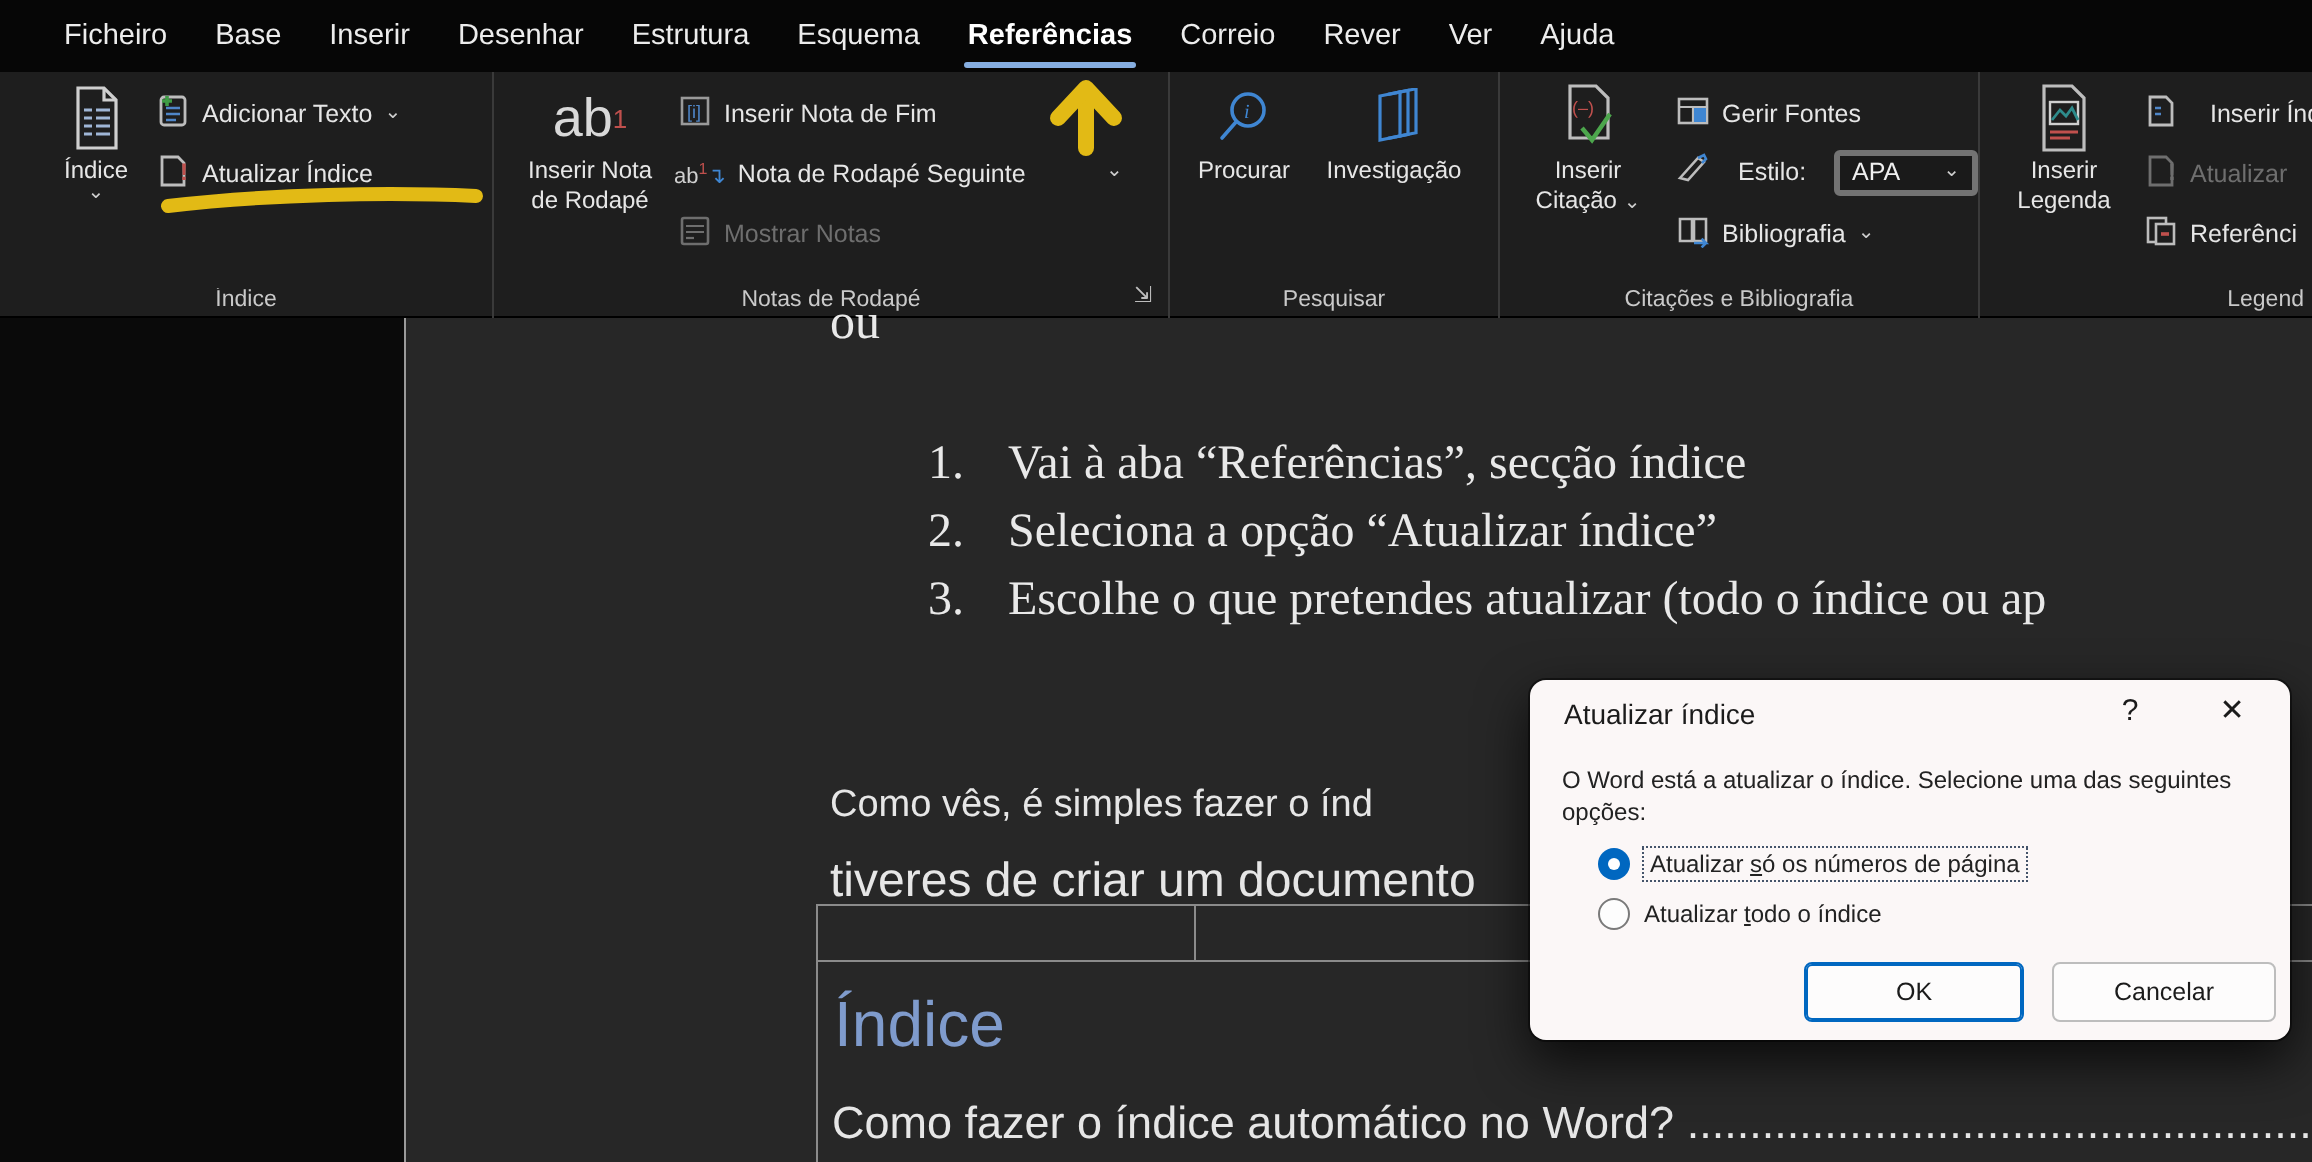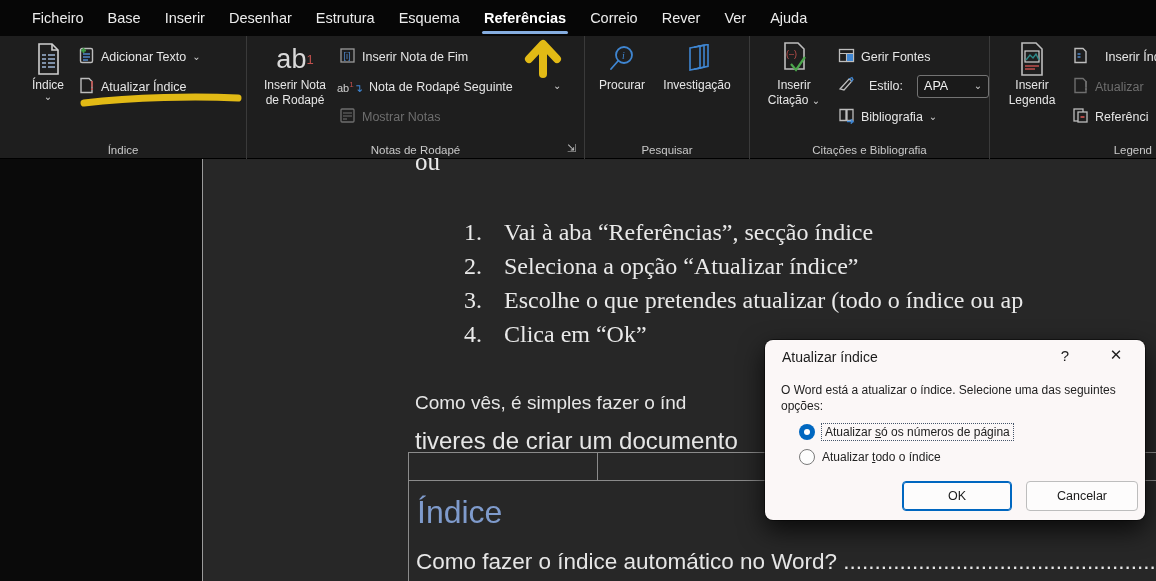--- a/index.html
+++ b/index.html
@@ -23,21 +23,21 @@
   .bigbtn .bicon { height:38px; display:flex; align-items:center; justify-content:center; }
   .smallbtn { position:absolute; height:22px; display:flex; align-items:center; gap:6px; color:#e6e6e6; font-size:12.5px; white-space:nowrap; cursor:default; }
   .smallbtn.disabled { color:#6e6e6e; }
   .chev { font-size:10px; color:#cfcfcf; line-height:8px; }
   .abbig { font-size:27px; color:#d9d9d9; letter-spacing:0; }
   .abbig sup { color:#c0504d; font-size:13px; }
   .abmini { font-size:11px; color:#cfcfcf; }
   .abmini sup { color:#c0504d; font-size:8px; }
   .abmini .arr { color:#3f86d2; font-size:11px; }
   .stylebox { display:inline-flex; align-items:center; justify-content:space-between; width:72px; height:23px;
-              border:1px solid #737373; border-radius:3px; background:#1a1a1a; color:#f0f0f0; font-size:12.5px; padding:0 6px; }
+              border:3px solid #737373; border-radius:3px; background:#1a1a1a; color:#f0f0f0; font-size:12.5px; padding:0 6px; }
   .launcher { position:absolute; right:6px; bottom:4px; width:13px; height:13px; color:#bdbdbd; font-size:11px; line-height:13px; text-align:center; }
 
   
   .docpage { position:absolute; left:202px; top:159px; width:954px; height:422px; background:#272727; border-left:1px solid #9a9a9a; }
   .doclayer { position:absolute; inset:0; }
   .serif { font-family:"Liberation Serif", serif; color:#e9e9e9; }
   .sans  { font-family:"Liberation Sans", sans-serif; color:#e6e6e6; }
   .step { position:absolute; left:464px; font-size:24px; white-space:nowrap; }
   .step .num { display:inline-block; width:40px; }
   .tline { position:absolute; background:#8b8b8b; }
@@ -277,21 +277,20 @@
     </div>
   </div>
 
   <div class="docpage"></div>
   <div class="doclayer">
     <div class="serif" style="position:absolute;left:415px;top:148px;font-size:25px;">ou</div>
 
     <div class="step serif" style="top:219px;"><span class="num">1.</span><span>Vai à aba “Referências”, secção índice</span></div>
     <div class="step serif" style="top:253px;"><span class="num">2.</span><span>Seleciona a opção “Atualizar índice”</span></div>
     <div class="step serif" style="top:287px;"><span class="num">3.</span><span>Escolhe o que pretendes atualizar (todo o índice ou ap</span></div>
-    <div class="step serif" style="top:321px;"><span class="num">4.</span><span>Clica em “Ok”</span></div>
 
     <div class="sans" style="position:absolute;left:415px;top:392px;font-size:19px;white-space:nowrap;">Como vês, é simples fazer o índ</div>
     <div class="sans" style="position:absolute;left:415px;top:427px;font-size:24px;white-space:nowrap;">tiveres de criar um documento</div>
 
     <div class="tline" style="left:408px;top:452px;width:748px;height:1px;"></div>
     <div class="tline" style="left:597px;top:452px;width:1px;height:28px;"></div>
     <div class="tline" style="left:408px;top:480px;width:748px;height:1px;"></div>
     <div class="tline" style="left:408px;top:452px;width:1px;height:129px;"></div>
 
     <div class="tocHeading">Índice</div>

